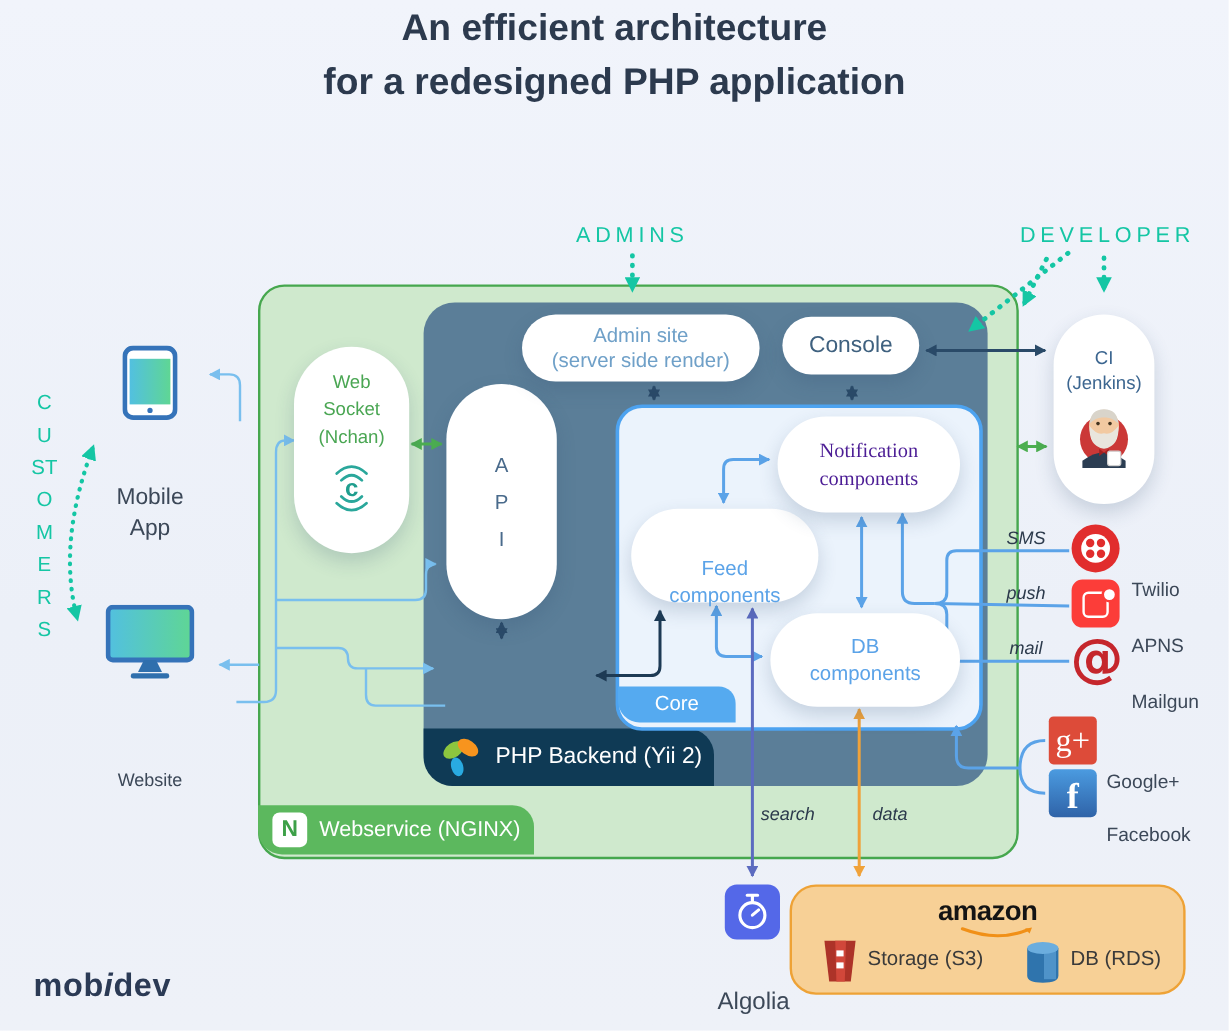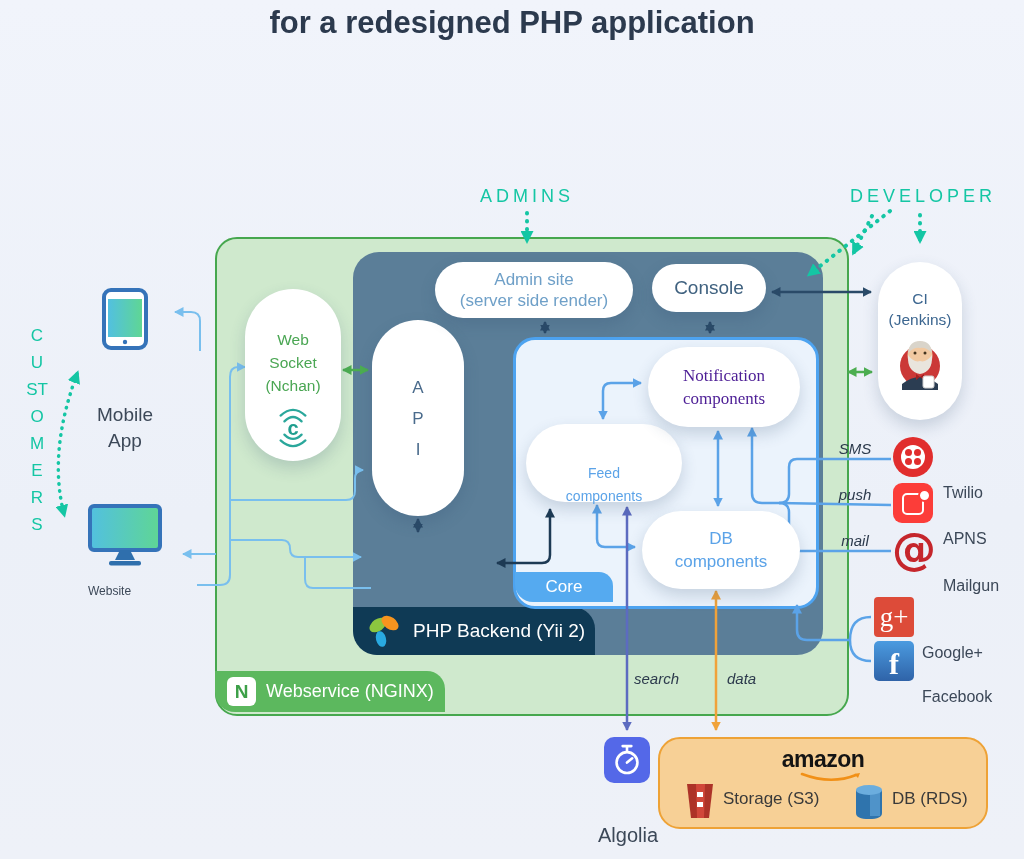--- a/index.html
+++ b/index.html
@@ -42,20 +42,21 @@
   .mobidev{font-size:27px;font-weight:bold;color:#2b3a55;letter-spacing:.5px;}
   .mobidev i{font-style:italic;}
   .actor{font-weight:normal;letter-spacing:4px;color:#14c6a4;font-size:18px;text-align:center;z-index:4;}
 </style>
 </head>
 <body>
 
 <div class="canvas">
 
   <div class="abs" style="left:0;right:0;top:74;text-align:center;font-size:31px;font-weight:bold;color:#2c3a4e;line-height:45px;z-index:4;">
+    <div>An efficient architecture</div>
     <div>for a redesigned PHP application</div>
   </div>
 
   <div class="abs actor" style="left:462px;top:186px;width:130px;">ADMINS</div>
   <div class="abs actor" style="left:838px;top:186px;width:170px;">DEVELOPER</div>
   <div class="abs actor vtext" style="left:26px;top:322px;width:22px;line-height:27px;letter-spacing:0;font-size:17px;">CUSTOMERS</div>
 
   <div class="abs greenbox" style="left:215px;top:237px;width:630px;height:475px;z-index:1;"></div>
   <div class="abs tab" style="left:215px;top:671px;width:230px;height:41px;background:#5cb85e;border-radius:0 18px 0 20px;z-index:1;font-size:18px;">
     <span class="nginx" style="margin-left:12px;">
@@ -173,23 +174,23 @@
     <defs>
         <linearGradient id="mg" x1="0" y1="0" x2="1" y2="0">
           <stop offset="0" stop-color="#52c0e0"></stop>
           <stop offset="1" stop-color="#5fd694"></stop>
         </linearGradient>
       </defs>
     <rect x="2" y="2" width="70" height="44" rx="4" fill="url(#mg)" stroke="#3573b9" stroke-width="4"></rect>
     <path d="M32,46 h10 l5,10 h-20 z" fill="#2f6fad"></path>
     <rect x="21" y="57" width="32" height="4.5" rx="2" fill="#2f6fad"></rect>
   </svg>
-  <div class="lbl" style="left:88px;top:548px;width:74px;text-align:left;font-size:12px;">Website</div>
-
-  <div class="pill" style="left:245px;top:289px;width:96px;height:172px;border-radius:48px;align-items:flex-end;">
+  <div class="lbl" style="left:88px;top:606px;width:74px;text-align:center;font-size:15px;">Website</div>
+
+  <div class="pill" style="left:245px;top:289px;width:96px;height:172px;border-radius:48px;align-items:flex-start;">
     <div class="wrap" style="padding-top:18px;">
       <div style="width:72px;font-size:15.5px;line-height:23px;color:#4aa653;text-align:center;">Web Socket (Nchan)</div>
       <svg width="42" height="58" viewBox="0 0 44 60" style="margin-top:2px;">
         <g stroke="#2aa79b" stroke-width="2.4" fill="none" stroke-linecap="round">
           <path d="M9,17 Q22,5 35,17"></path>
             <path d="M13,23 Q22,14 31,23"></path>
           <path d="M9,43 Q22,55 35,43"></path>
             <path d="M13,37 Q22,46 31,37"></path>
         </g>
         <text x="22" y="37" text-anchor="middle" font-size="21" font-weight="bold" fill="#1f9e8e">c</text>
@@ -207,21 +208,21 @@
       <div>Admin site</div>
       <div>(server side render)</div>
     </div>
   </div>
 
   <div class="pill" style="left:652px;top:264px;width:114px;height:48px;border-radius:24px;font-size:19px;color:#3f617f;">
     <span>Console</span>
   </div>
 
   <div class="pill" style="left:526px;top:424px;width:156px;height:78px;border-radius:39px;">
-    <span style="width:110px;font-size:14px;line-height:23px;color:#5ba3e8;margin-top:44px;">Feed components</span>
+    <span style="width:110px;font-size:17px;line-height:23px;color:#5ba3e8;margin-top:44px;">Feed components</span>
   </div>
 
   <div class="pill" style="left:648px;top:347px;width:152px;height:80px;border-radius:40px;">
     <span style="width:120px;font-size:17px;line-height:23px;color:#4c1d95;font-family:Liberation Serif, serif;">Notification components</span>
   </div>
 
   <div class="pill" style="left:642px;top:511px;width:158px;height:78px;border-radius:39px;">
     <span style="width:110px;font-size:17px;line-height:23px;color:#5ba3e8;">DB components</span>
   </div>
 
@@ -311,14 +312,15 @@
     </svg>
     <div class="abs" style="left:63px;top:50px;font-size:17px;color:#3a3a3a;">Storage (S3)</div>
     <svg class="abs" style="left:192px;top:43px;" width="34" height="40" viewBox="0 0 34 40">
       <path d="M4,8 V31 Q4,37 17,37 Q30,37 30,31 V8 Z" fill="#2f74ad"></path>
       <rect x="18" y="8" width="10" height="26" fill="#4f93c9"></rect>
       <ellipse cx="17" cy="8" rx="13" ry="5" fill="#6badde"></ellipse>
     </svg>
     <div class="abs" style="left:232px;top:50px;font-size:17px;color:#3a3a3a;">DB (RDS)</div>
   </div>
 
+  <div class="abs mobidev" style="left:28px;top:806px;z-index:4;"><span>mob</span><i>i</i><span>dev</span></div>
 
 </div>
 
 </body></html>

